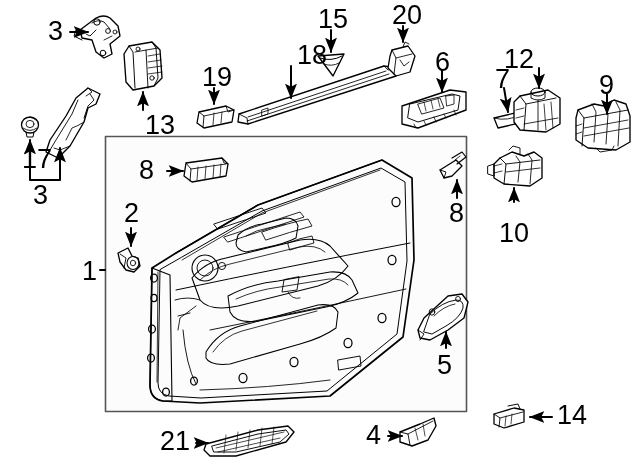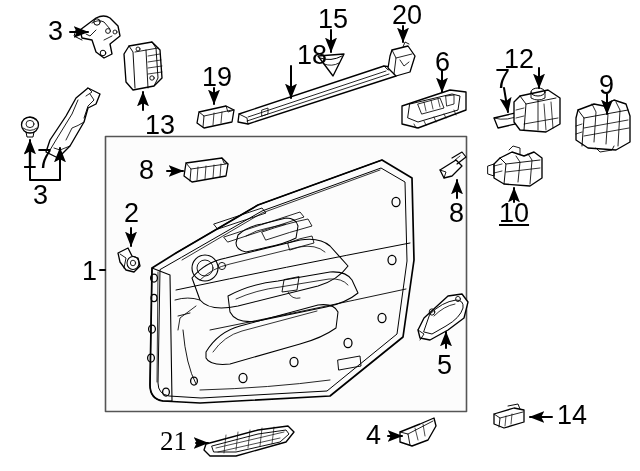--- a/index.html
+++ b/index.html
@@ -323,26 +323,26 @@
 
   <div class="callout" style="left:82px;top:258px;">1</div>
   <div class="callout" style="left:124px;top:200px;">2</div>
   <div class="callout" style="left:48px;top:18px;">3</div>
   <div class="callout" style="left:366px;top:422px;">4</div>
   <div class="callout" style="left:437px;top:352px;">5</div>
   <div class="callout" style="left:435px;top:49px;">6</div>
   <div class="callout" style="left:495px;top:66px;">7</div>
   <div class="callout" style="left:449px;top:200px;">8</div>
   <div class="callout" style="left:599px;top:72px;">9</div>
-  <div class="callout" style="left:499px;top:200px;text-decoration:underline;">10</div>
+  <div class="callout" style="left:499px;top:220px;">10</div>
   <div class="callout" style="left:139px;top:157px;">8</div>
   <div class="callout" style="left:504px;top:46px;">12</div>
   <div class="callout" style="left:145px;top:112px;">13</div>
   <div class="callout" style="left:557px;top:402px;">14</div>
   <div class="callout" style="left:318px;top:6px;">15</div>
   <div class="callout" style="left:33px;top:182px;">3</div>
   <div class="callout" style="left:22px;top:146px;">17</div>
   <div class="callout" style="left:277px;top:42px;margin-left:20px;">18</div>
   <div class="callout" style="left:202px;top:64px;">19</div>
   <div class="callout" style="left:392px;top:2px;">20</div>
-  <div class="callout" style="left:160px;top:428px;font-family:Liberation Serif, serif;">21</div>
+  <div class="callout" style="left:160px;top:428px;">21</div>
 
 </div>
 
 </body></html>

